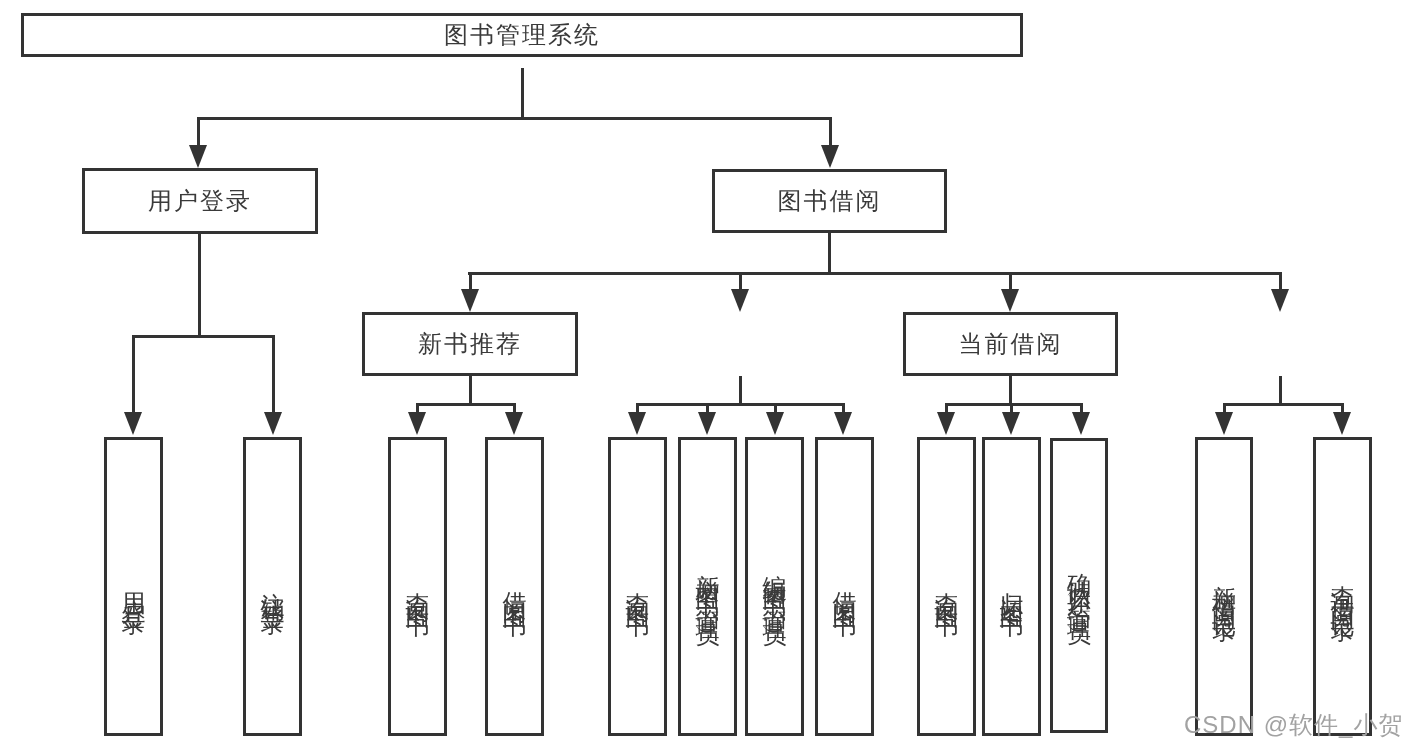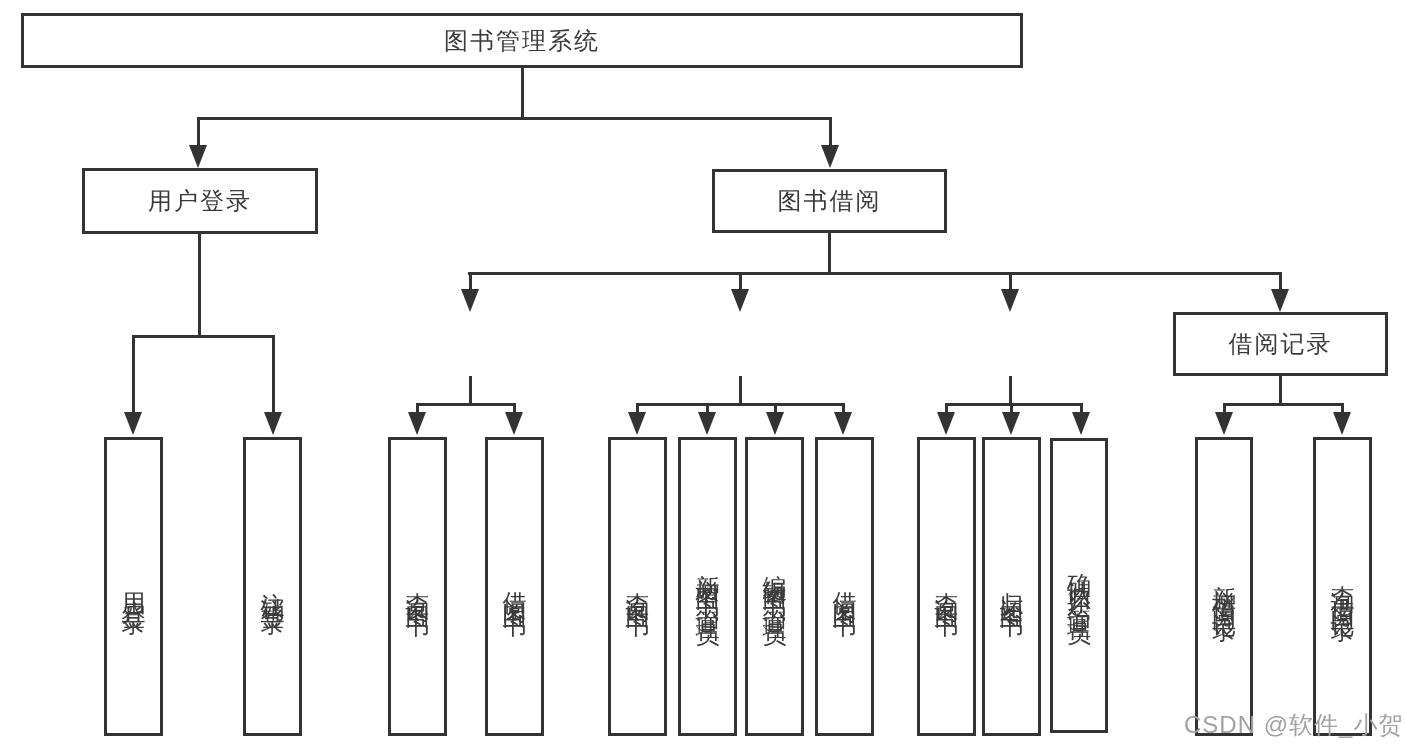--- a/index.html
+++ b/index.html
@@ -46,21 +46,21 @@
     letter-spacing: 1px;
     white-space: nowrap;
     z-index: 5;
   }
 </style>
 </head>
 <body>
 
 <div class="canvas">
 
-  <div class="box hbox" style="left:21px; top:13px; width:1002px; height:55px;">图书管理系统</div>
+  <div class="box hbox" style="left:21px; top:13px; width:1002px; height:44px;">图书管理系统</div>
 
   <div class="lv" style="left:521px; top:68px; height:51px;"></div>
   <div class="lh" style="left:197px; top:117px; width:635px;"></div>
   <div class="lv" style="left:197px; top:117px; height:31px;"></div>
   <div class="tri" style="left:189px; top:145px;"></div>
   <div class="lv" style="left:829px; top:117px; height:31px;"></div>
   <div class="tri" style="left:821px; top:145px;"></div>
 
   <div class="box hbox" style="left:82px; top:168px; width:236px; height:66px;">用户登录</div>
   <div class="box hbox" style="left:712px; top:169px; width:235px; height:64px;">图书借阅</div>
@@ -79,21 +79,22 @@
   <div class="lh" style="left:468px; top:272px; width:814px;"></div>
   <div class="lv" style="left:469px; top:272px; height:20px;"></div>
   <div class="tri" style="left:461px; top:289px;"></div>
   <div class="lv" style="left:739px; top:272px; height:20px;"></div>
   <div class="tri" style="left:731px; top:289px;"></div>
   <div class="lv" style="left:1009px; top:272px; height:20px;"></div>
   <div class="tri" style="left:1001px; top:289px;"></div>
   <div class="lv" style="left:1279px; top:272px; height:20px;"></div>
   <div class="tri" style="left:1271px; top:289px;"></div>
 
-  <div class="box hbox" style="left:1173px; top:312px; width:215px; height:64px;">借阅记录</div>
+  <div class="box hbox" style="left:362px; top:312px; width:216px; height:64px;">新书推荐</div>
+  <div class="box hbox" style="left:903px; top:312px; width:215px; height:64px;">当前借阅</div>
 
   <div class="lv" style="left:469px; top:376px; height:29px;"></div>
   <div class="lh" style="left:416px; top:403px; width:100px;"></div>
   <div class="lv" style="left:416px; top:403px; height:11px;"></div>
   <div class="tri" style="left:408px; top:412px;"></div>
   <div class="lv" style="left:513px; top:403px; height:11px;"></div>
   <div class="tri" style="left:505px; top:412px;"></div>
   <div class="box vbox" style="left:388px; top:437px; width:59px; height:299px;">查询图书</div>
   <div class="box vbox" style="left:485px; top:437px; width:59px; height:299px;">借阅图书</div>
 

